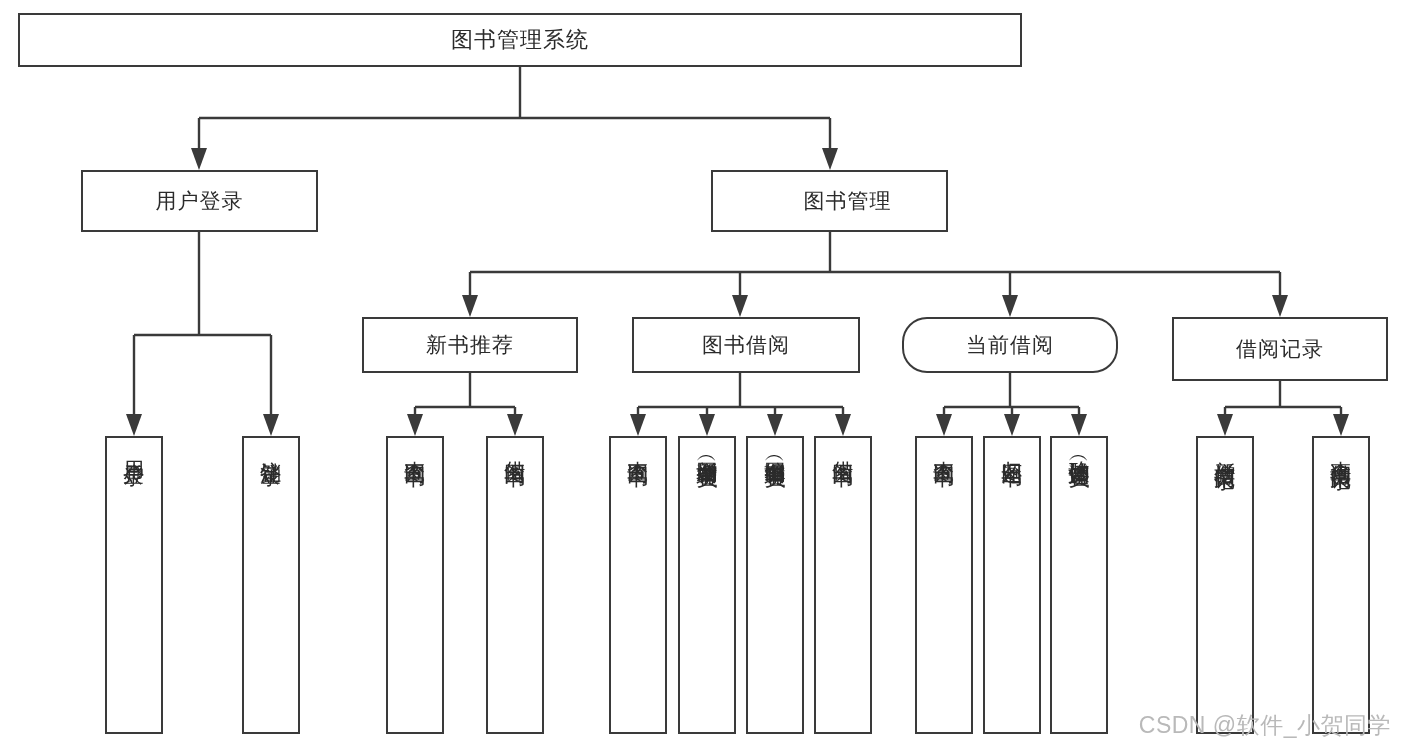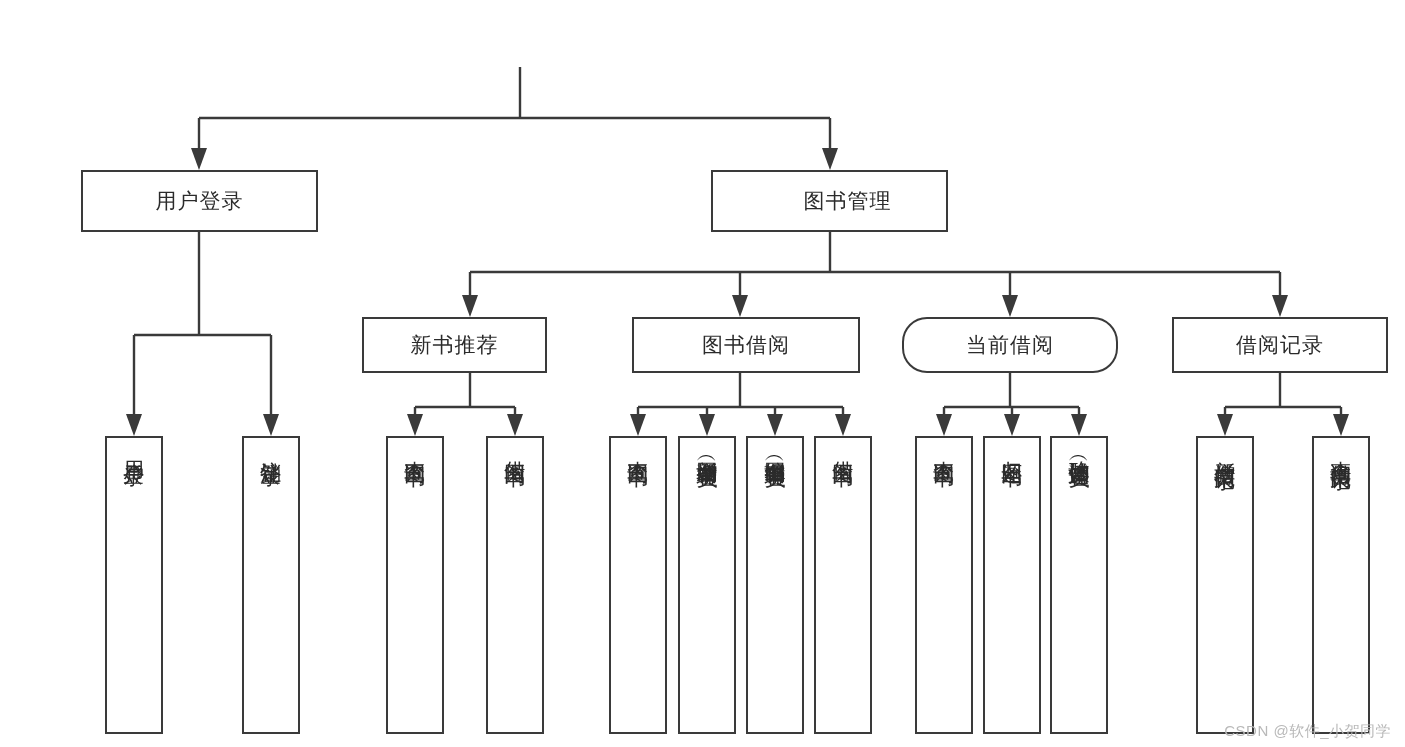--- a/index.html
+++ b/index.html
@@ -72,21 +72,21 @@
     stroke-width: 2.4;
     fill: none;
   }
   .arrow-head {
     fill: #3a3a3a;
   }
   .watermark {
     position: absolute;
     right: 14px;
     bottom: 6px;
-    font-size: 15px;
+    font-size: 23px;
     color: #b9b9b9;
     white-space: nowrap;
     letter-spacing: 0.5px;
   }
 </style>
 </head>
 <body>
 
 <div id="canvas">
 
@@ -147,38 +147,41 @@
     <polygon class="arrow-head" points="1079,436 1071,414 1087,414"></polygon>
 
     <path class="edge-line" d="M 1280 373 L 1280 407"></path>
     <path class="edge-line" d="M 1225 407 L 1341 407"></path>
     <path class="edge-line" d="M 1225 407 L 1225 424"></path>
     <polygon class="arrow-head" points="1225,436 1217,414 1233,414"></polygon>
     <path class="edge-line" d="M 1341 407 L 1341 424"></path>
     <polygon class="arrow-head" points="1341,436 1333,414 1349,414"></polygon>
   </svg>
 
+  <div class="node horiz root" style="left:18px; top:13px; width:1004px; height:54px;">
+    <span class="node-label">图书管理系统</span>
+  </div>
 
   <div class="node horiz" style="left:81px; top:170px; width:237px; height:62px;">
     <span class="node-label">用户登录</span>
   </div>
   <div class="node horiz" style="left:711px; top:170px; width:237px; height:62px;padding-left:36px;">
     <span class="node-label">图书管理</span>
   </div>
 
-  <div class="node horiz" style="left:362px; top:317px; width:185px; height:56px;">
+  <div class="node horiz" style="left:362px; top:317px; width:216px; height:56px;">
     <span class="node-label">新书推荐</span>
   </div>
   <div class="node horiz" style="left:632px; top:317px; width:228px; height:56px;">
     <span class="node-label">图书借阅</span>
   </div>
   <div class="node horiz" style="left:902px; top:317px; width:216px; height:56px;border-radius:25px;">
     <span class="node-label">当前借阅</span>
   </div>
-  <div class="node horiz" style="left:1172px; top:317px; width:216px; height:56px;">
+  <div class="node horiz" style="left:1172px; top:317px; width:216px; height:64px;">
     <span class="node-label">借阅记录</span>
   </div>
 
   <div class="node leaf" style="left:105px; top:436px; width:58px; height:298px;">
     <span class="node-label">用户登录</span>
   </div>
   <div class="node leaf" style="left:242px; top:436px; width:58px; height:298px;">
     <span class="node-label">注销登录</span>
   </div>
 

